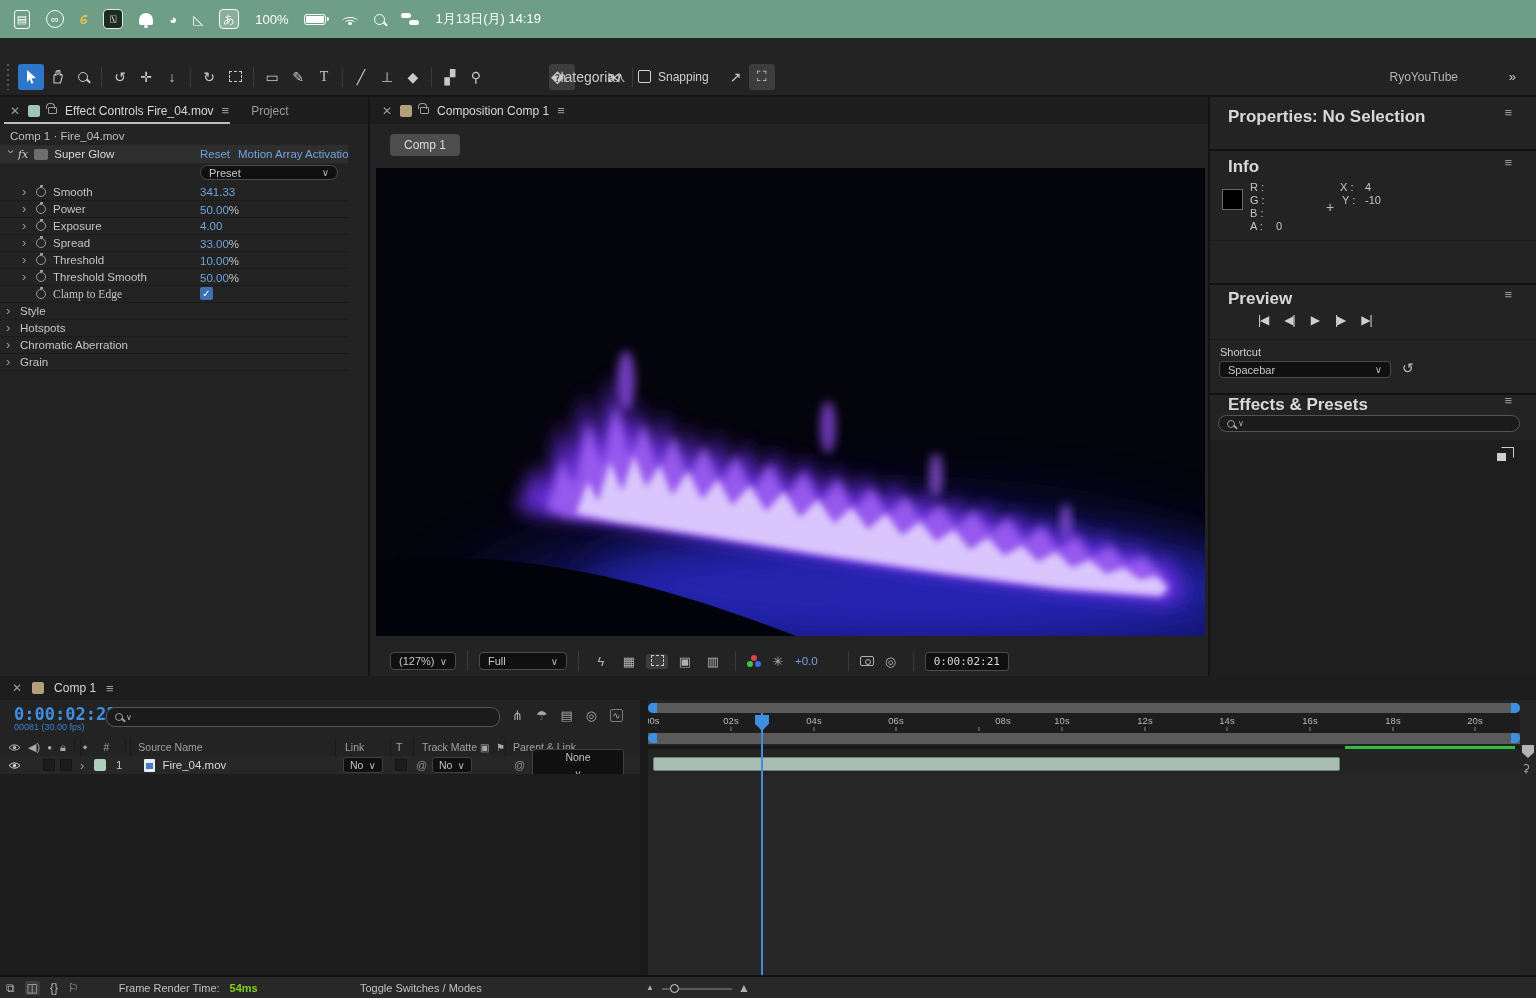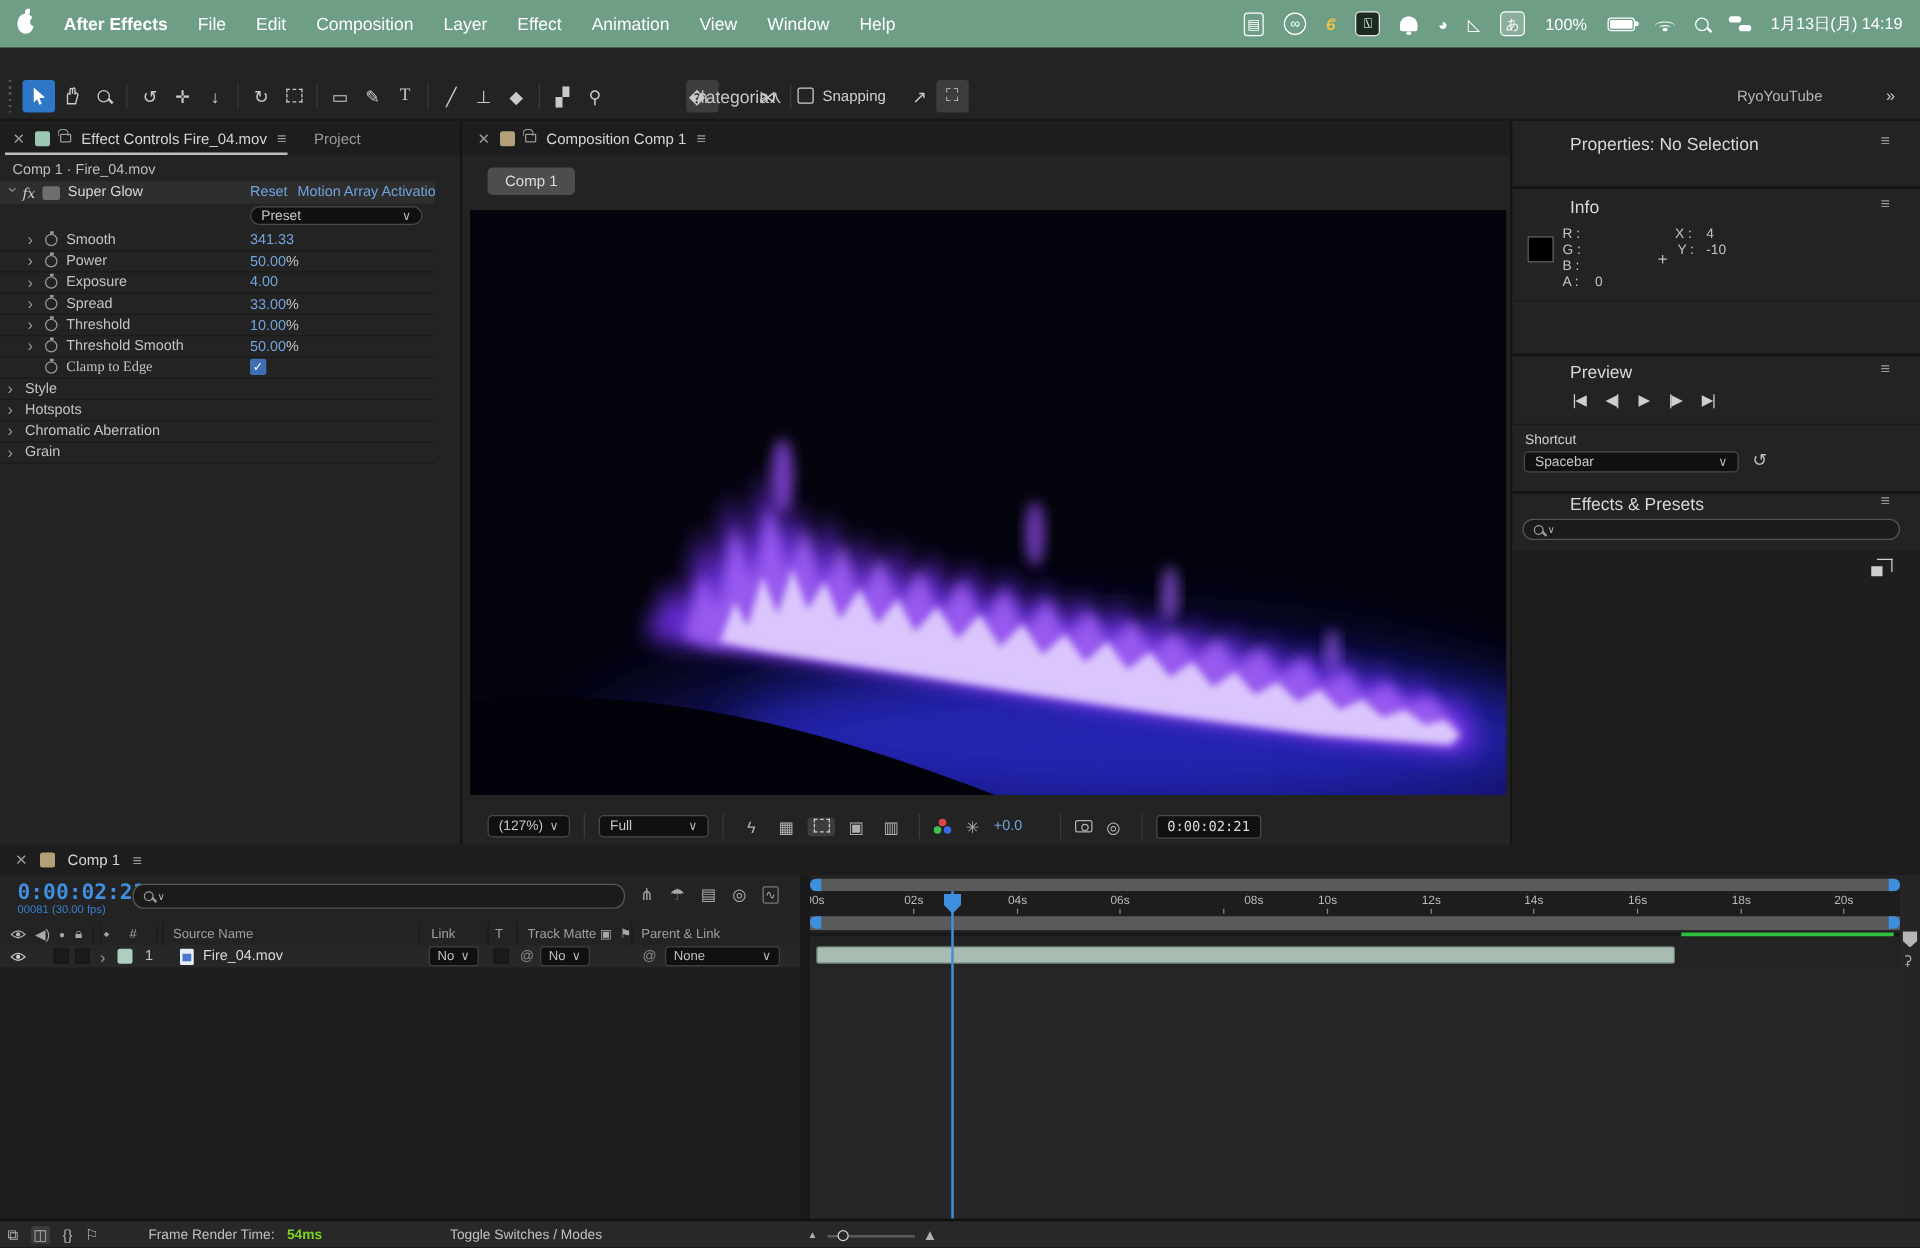--- a/index.html
+++ b/index.html
@@ -95,21 +95,21 @@
   .colordots i:nth-child(1){ left:4px; top:0; background:#e04545; }
   .colordots i:nth-child(2){ left:0; bottom:0; background:#3cc44c; }
   .colordots i:nth-child(3){ right:0; bottom:0; background:#3a6ae8; }
   .camera-i { width:14px; height:10px; border:1.3px solid #b0b0b0; border-radius:2px; position:relative; }
   .camera-i::after { content:""; position:absolute; left:4px; top:1.5px; width:4px; height:4px; border:1.2px solid #b0b0b0; border-radius:50%; }
   .tcbox { background:#101010; border:1px solid #4a4a4a; border-radius:3px; color:#d8d8d8; font-size:11px; font-family:"DejaVu Sans Mono", monospace; padding:2px 8px; }
 
   
   .rightpanel { top:97px; left:1210px; width:326px; height:579px; background:#232323; }
   .rp-sep { position:absolute; left:0; width:326px; height:2px; background:#111; }
-  .rp-title { font-size:14px; color:#d8d8d8; font-weight:normal;margin-left:28px; }
+  .rp-title { font-size:17px; color:#d8d8d8; font-weight:bold; }
   .transport { color:#cfcfcf; font-size:12px; letter-spacing:-1px; }
   .resetarrow { color:#bdbdbd; font-size:14px; }
   .searchbox { background:#1b1b1b; border:1px solid #555; border-radius:9px; display:flex; align-items:center; padding:0 8px; color:#9a9a9a; gap:3px; }
   .newpanel { width:13px; height:11px; border:1.5px solid #cfcfcf; border-left-color:transparent; border-bottom-color:transparent; position:relative; }
   .newpanel::after { content:""; position:absolute; left:-5px; bottom:-4px; width:9px; height:8px; background:#cfcfcf; }
   .swatchblk { width:21px; height:21px; background:#000; border:1px solid #6a6a6a; }
   .infotxt { font-size:11px; color:#c4c4c4; }
 
   
   .timeline { top:676px; left:0; width:1536px; height:299px; background:#232323; }
@@ -154,33 +154,20 @@
   .slider-track { width:70px; height:2px; background:#5a5a5a; position:relative; }
   .slider-knob { position:absolute; top:-4px; left:8px; width:9px; height:9px; border:1.5px solid #d8d8d8; border-radius:50%; background:#282828; }
   .mtn { color:#b0b0b0; }
 </style>
 </head>
 <body>
 
 <div class="screen">
 
   <div class="abs menubar">
-    <div class="left">
-      <span class="apple"></span>
-      <span class="mitem appname">After Effects</span>
-      <span class="mitem">File</span>
-      <span class="mitem">Edit</span>
-      <span class="mitem">Composition</span>
-      <span class="mitem">Layer</span>
-      <span class="mitem">Effect</span>
-      <span class="mitem">Animation</span>
-      <span class="mitem">View</span>
-      <span class="mitem">Window</span>
-      <span class="mitem">Help</span>
-    </div>
     <div class="right">
       <span class="st-box" style="border-radius:3px;width:16px;height:19px;">▤</span>
       <span class="cc-circle">∞</span>
       <span class="sticn" style="color:#e8c34a;font-weight:bold;font-style:italic;">ϐ</span>
       <span class="st-box dark">⍂</span>
       <span class="bell"></span>
       <span class="sticn">◕</span>
       <span class="sticn">◺</span>
       <span class="st-box" style="background:rgba(255,255,255,.18);">あ</span>
       <span class="sticn">100%</span>
@@ -569,21 +556,21 @@
         <span>No</span>
         <span class="chev">∨</span>
       </span>
       <span class="cellbox" style="position:absolute;left:395px;"></span>
       <span class="spiral" style="position:absolute;left:416px;">@</span>
       <span class="tl-dd" style="position:absolute;left:432px;">
         <span>No</span>
         <span class="chev">∨</span>
       </span>
       <span class="spiral" style="position:absolute;left:514px;">@</span>
-      <span class="tl-dd" style="position:absolute;left:532px;width:92px;justify-content:space-between;">
+      <span class="tl-dd" style="position:absolute;left:532px;width:92px;justify-content:space-between;flex-direction:column;">
         <span>None</span>
         <span class="chev">∨</span>
       </span>
     </div>
 
     <div class="tracksL"></div>
     <div class="tracksR"></div>
     <div class="tl-div"></div>
     <div class="layerbar"></div>
     <div class="playhead-line"></div>

